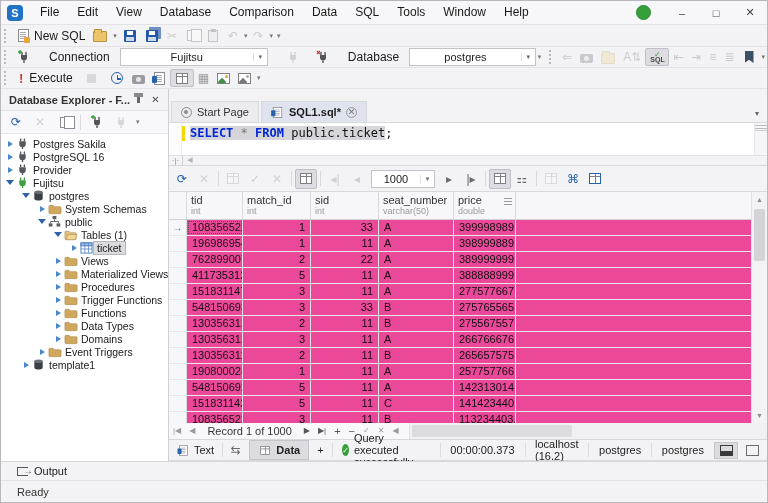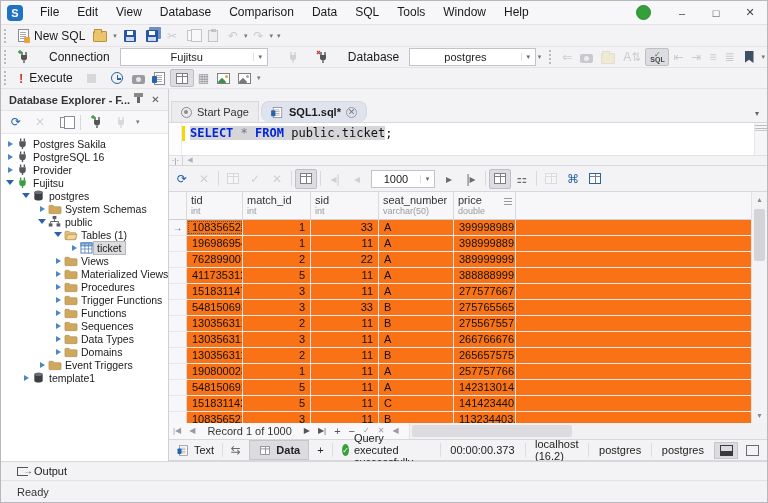--- a/index.html
+++ b/index.html
@@ -86,21 +86,21 @@
   .tree-ic { flex: 0 0 auto; width: 15px; height: 12px; display: flex; align-items: center; justify-content: center; }
   .tree-ic svg { display: block; }
   .tree-lbl { font-size: 10.5px; color: #1a1a1a; padding: 0 3px; line-height: 12px; }
   .tree-sel { background: #dcdcdf; outline: 1px solid #b5b5ba; }
 
   
   .content { flex: 1; display: flex; flex-direction: column; min-width: 0; background: #fff; margin-top: 12px; }
 
   .tabbar { height: 22px; background: #f3f3f5; display: flex; align-items: flex-end; border-bottom: 1px solid #d8d8dc; }
   .tab { height: 21px; display: flex; align-items: center; gap: 5px; padding: 0 9px; font-size: 11px; color: #333; background: #ececef; border: 1px solid #d8d8dc; border-bottom: none; margin-left: 2px; }
-  .tab.active { background: #dfe3ee; font-weight: bold; color: #1a1a1a; border-radius: 8px; }
+  .tab.active { background: #dfe3ee; font-weight: bold; color: #1a1a1a; }
   .tab-close { color: #777; font-size: 9px; border: 1px solid #9a9aa0; border-radius: 50%; width: 11px; height: 11px; line-height: 9px; text-align: center; }
   .i-startpage { width: 11px; height: 11px; border-radius: 50%; border: 1.5px solid #8b8b92; position: relative; }
   .i-startpage::after { content:""; position:absolute; left:2px; top:2px; width:4px; height:4px; border-radius:50%; background:#8b8b92; }
   .tabbar-dd { margin-left: auto; padding: 0 8px 4px 0; color: #666; font-size: 8px; }
 
   .editor { height: 33px; position: relative; background: #fff; display: flex; }
   .ed-gutter { width: 13px; border-right: 1px solid #ececef; background: #fcfcfd; }
   .ed-changebar { width: 3px; background: #f4d800; height: 15px; margin-top: 3px; }
   .ed-code { font-family: "DejaVu Sans Mono", "Liberation Mono", monospace; font-size: 12px; padding: 3px 0 0 5px; white-space: pre; }
   .tk { background: #d6d6da; }
@@ -116,21 +116,21 @@
   .hs-arrow { width: 14px; color: #b0b0b6; font-size: 7px; text-align: center; }
 
   
   .res-toolbar { height: 27px; background: #f3f3f5; display: flex; align-items: center; border-bottom: 1px solid #d8d8dc; padding-left: 2px; }
   .rbtn { width: 22px; height: 20px; display: flex; align-items: center; justify-content: center; border-radius: 2px; }
   .rbtn.active { background: #dcdce2; border: 1px solid #bfbfc8; }
   .rbtn.disabled { opacity: .4; }
   .combo-pg { width: 64px; margin: 0 3px; }
 
   
-  .gridwrap { height: 241px; position: relative; background: #f97316; overflow: hidden; }
+  .gridwrap { height: 241px; position: relative; background: #ec4899; overflow: hidden; }
   .grid { position: absolute; left: 0; top: 0; right: 16px; bottom: 0; }
   .g-header { display: flex; height: 28px; border-bottom: 1px solid #cfcfd4; background: #f7f7f9; }
   .g-hcell { border-right: 1px solid #d9d9dc; padding: 2px 4px; position: relative; }
   .g-hname { font-size: 11px; color: #333; }
   .g-htype { font-size: 9px; color: #9a9aa0; }
   .g-ind { width: 18px; background: #f7f7f9; border-right: 1px solid #d9d9dc; flex: 0 0 auto; }
   .g-row { display: flex; height: 16px; border-bottom: 1px solid #e8e8eb; }
   .g-cell { border-right: 1px solid #e3e3e6; font-size: 11px; padding: 1px 5px; white-space: nowrap; overflow: hidden; line-height: 13px; color: #111; }
   .g-cell.num { text-align: right; }
   .g-rowind { width: 18px; flex: 0 0 auto; background: #f7f7f9; border-right: 1px solid #d9d9dc; color: #2f6fd0; font-size: 10px; text-align: center; line-height: 15px; }
@@ -548,31 +548,20 @@
           <div class="tree-row" style="padding-left: 52px;">
             <span class="tri">
               <span class="tri-c"></span>
             </span>
             <span class="tree-ic">
               <svg width="14" height="12" viewBox="0 0 15 12">
                 <path d="M1 3c0-.6.4-1 1-1h3.4l1.4 1.5H13c.6 0 1 .4 1 1V10c0 .6-.4 1-1 1H2c-.6 0-1-.4-1-1z" fill="#cfa85e" stroke="#a8854a" stroke-width=".6"></path>
               </svg>
             </span>
             <span class="tree-lbl">Functions</span>
-          </div>
-          <div class="tree-row" style="padding-left: 52px;">
-            <span class="tri">
-              <span class="tri-c"></span>
-            </span>
-            <span class="tree-ic">
-              <svg width="14" height="12" viewBox="0 0 15 12">
-                <path d="M1 3c0-.6.4-1 1-1h3.4l1.4 1.5H13c.6 0 1 .4 1 1V10c0 .6-.4 1-1 1H2c-.6 0-1-.4-1-1z" fill="#cfa85e" stroke="#a8854a" stroke-width=".6"></path>
-              </svg>
-            </span>
-            <span class="tree-lbl">Sequences</span>
           </div>
           <div class="tree-row" style="padding-left: 52px;">
             <span class="tri">
               <span class="tri-c"></span>
             </span>
             <span class="tree-ic">
               <svg width="14" height="12" viewBox="0 0 15 12">
                 <path d="M1 3c0-.6.4-1 1-1h3.4l1.4 1.5H13c.6 0 1 .4 1 1V10c0 .6-.4 1-1 1H2c-.6 0-1-.4-1-1z" fill="#cfa85e" stroke="#a8854a" stroke-width=".6"></path>
               </svg>
             </span>

